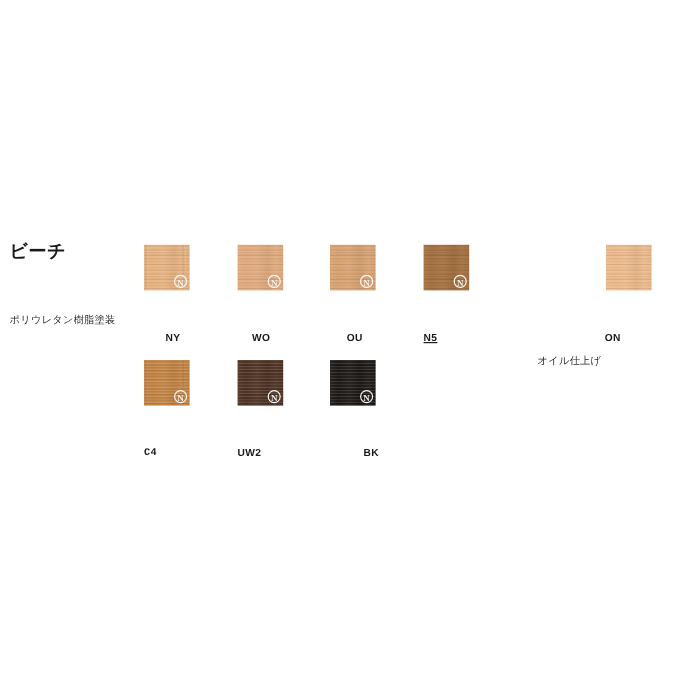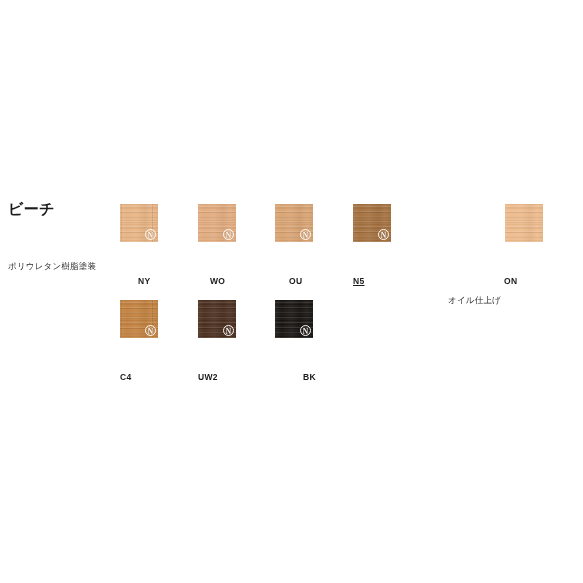--- a/index.html
+++ b/index.html
@@ -162,21 +162,21 @@
         <div class="grain"></div>
         <div class="n-mark">N</div>
       </div>
       <div class="code-label" style="left: 353px; top: 276px; text-decoration: underline;">N5</div>
       <div class="swatch seam" style="left: 120px; top: 300px; background: rgb(194, 129, 63);">
         <div class="grain"></div>
         <div class="seam-l"></div>
         <div class="seam-r"></div>
         <div class="n-mark">N</div>
       </div>
-      <div class="code-label" style="left: 120px; top: 372px;">C4</div>
+      <div class="code-label" style="left: 120px; top: 372px; font-family: Liberation Mono, monospace;">C4</div>
       <div class="swatch" style="left: 198px; top: 300px; background: rgb(74, 46, 30);">
         <div class="grain"></div>
         <div class="n-mark">N</div>
       </div>
       <div class="code-label" style="left: 198px; top: 372px; text-align: right;">UW2</div>
       <div class="swatch" style="left: 275px; top: 300px; background: rgb(23, 19, 16);">
         <div class="grain"></div>
         <div class="n-mark">N</div>
       </div>
       <div class="code-label" style="left: 275px; top: 372px; padding-left: 28px;">BK</div>

